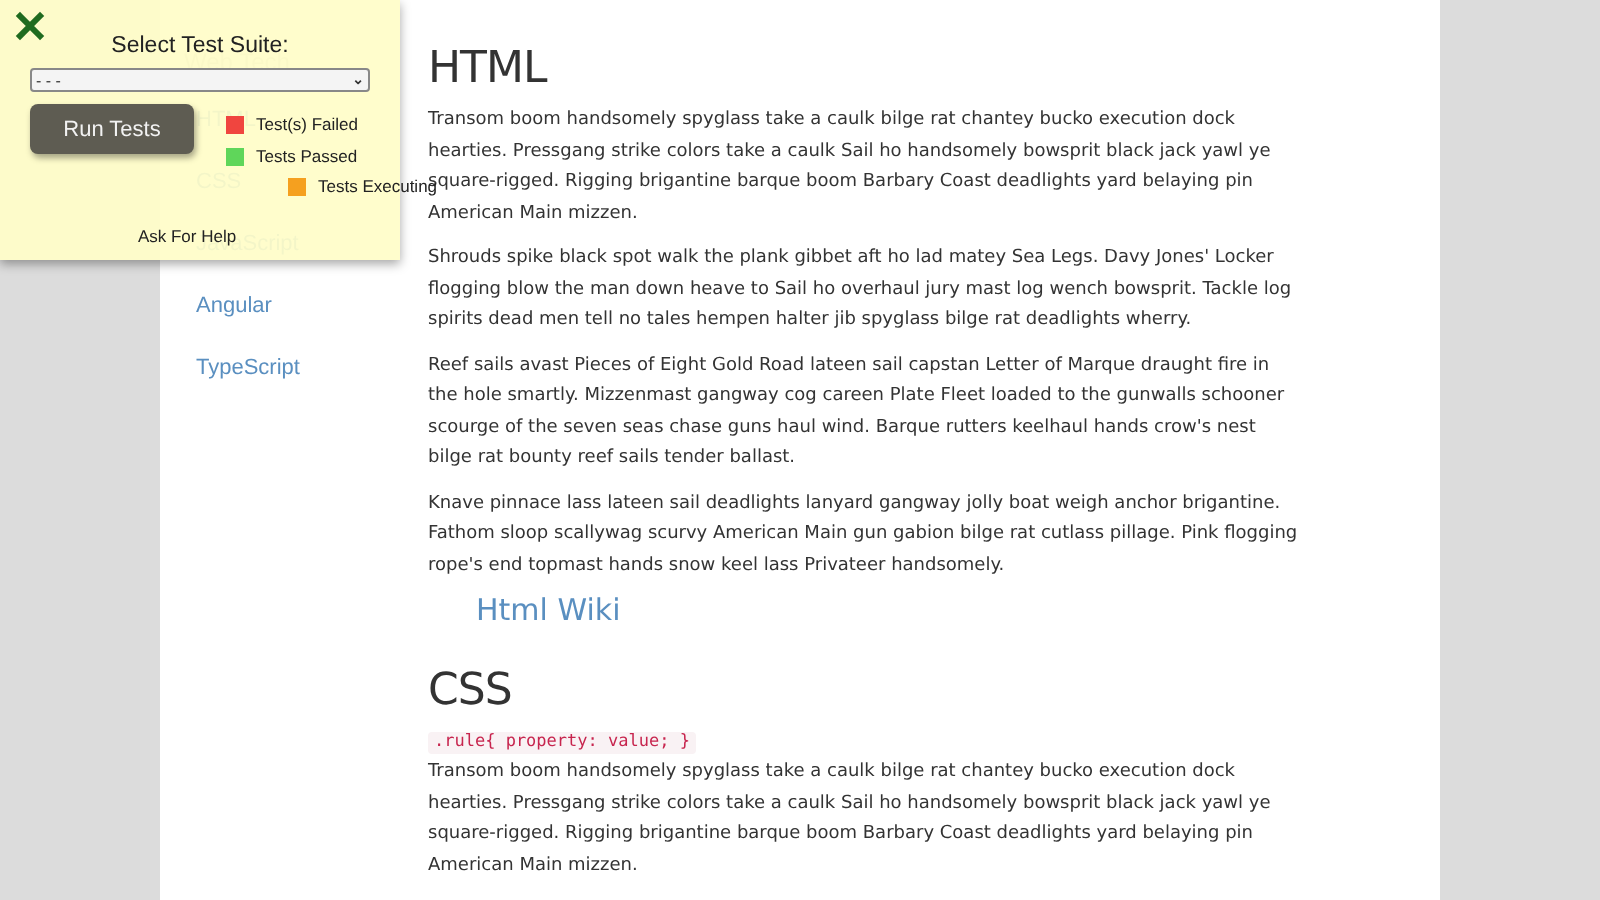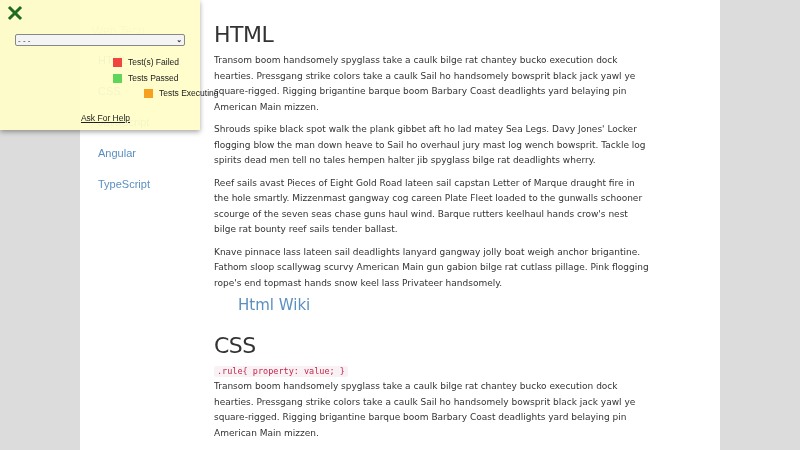--- a/index.html
+++ b/index.html
@@ -86,23 +86,22 @@
     .btn-tests { top: 83px; background: #a4a296; }
     .legend-item {
       position: absolute; left: 113px; font-size: 8.5px; color: #222;
       display: flex; align-items: center; white-space: nowrap;
     }
     .swatch {
       width: 9px; height: 9px; margin-right: 6px; display: inline-block;
     }
     .help-link {
       position: absolute; left: 0; width: 187px; top: 113px;
-      text-align: center; font-size: 8.5px; color: #222; text-decoration: underline;
+      text-align: center; font-size: 8.5px; color: #222; 
       cursor: pointer;
-      padding-left: 12px;
     }
   </style>
 </head>
 <body>
 
 <div class="page">
   <div class="sidebar">
     <div class="heading">Web Tech</div>
     <a class="nav-link" style="top:54px;">HTML</a>
     <a class="nav-link" style="top:85px;">CSS</a>
@@ -130,24 +129,26 @@
     </section>
   </div>
 </div>
 
 <div class="test-panel">
   <div class="close-btn">
     <svg width="16" height="16" viewBox="0 0 16 16">
       <path d="M3 3 L13 13 M13 3 L3 13" stroke="#1f6b1f" stroke-width="3" stroke-linecap="square"></path>
     </svg>
   </div>
+  <div class="panel-title">Select Test Suite:</div>
   <div class="suite-select">
     <span>- - -</span>
     <span class="chev">⌄</span>
   </div>
+  <div class="btn btn-run">Run Tests</div>
 
   <div class="legend-item" style="top:57px;">
     <span class="swatch" style="background:#f0453f;"></span>
     <span>Test(s) Failed</span>
   </div>
   <div class="legend-item" style="top:73px;">
     <span class="swatch" style="background:#5fd65a;"></span>
     <span>Tests Passed</span>
   </div>
   <div class="legend-item" style="top:88px;padding-left:31px;">

